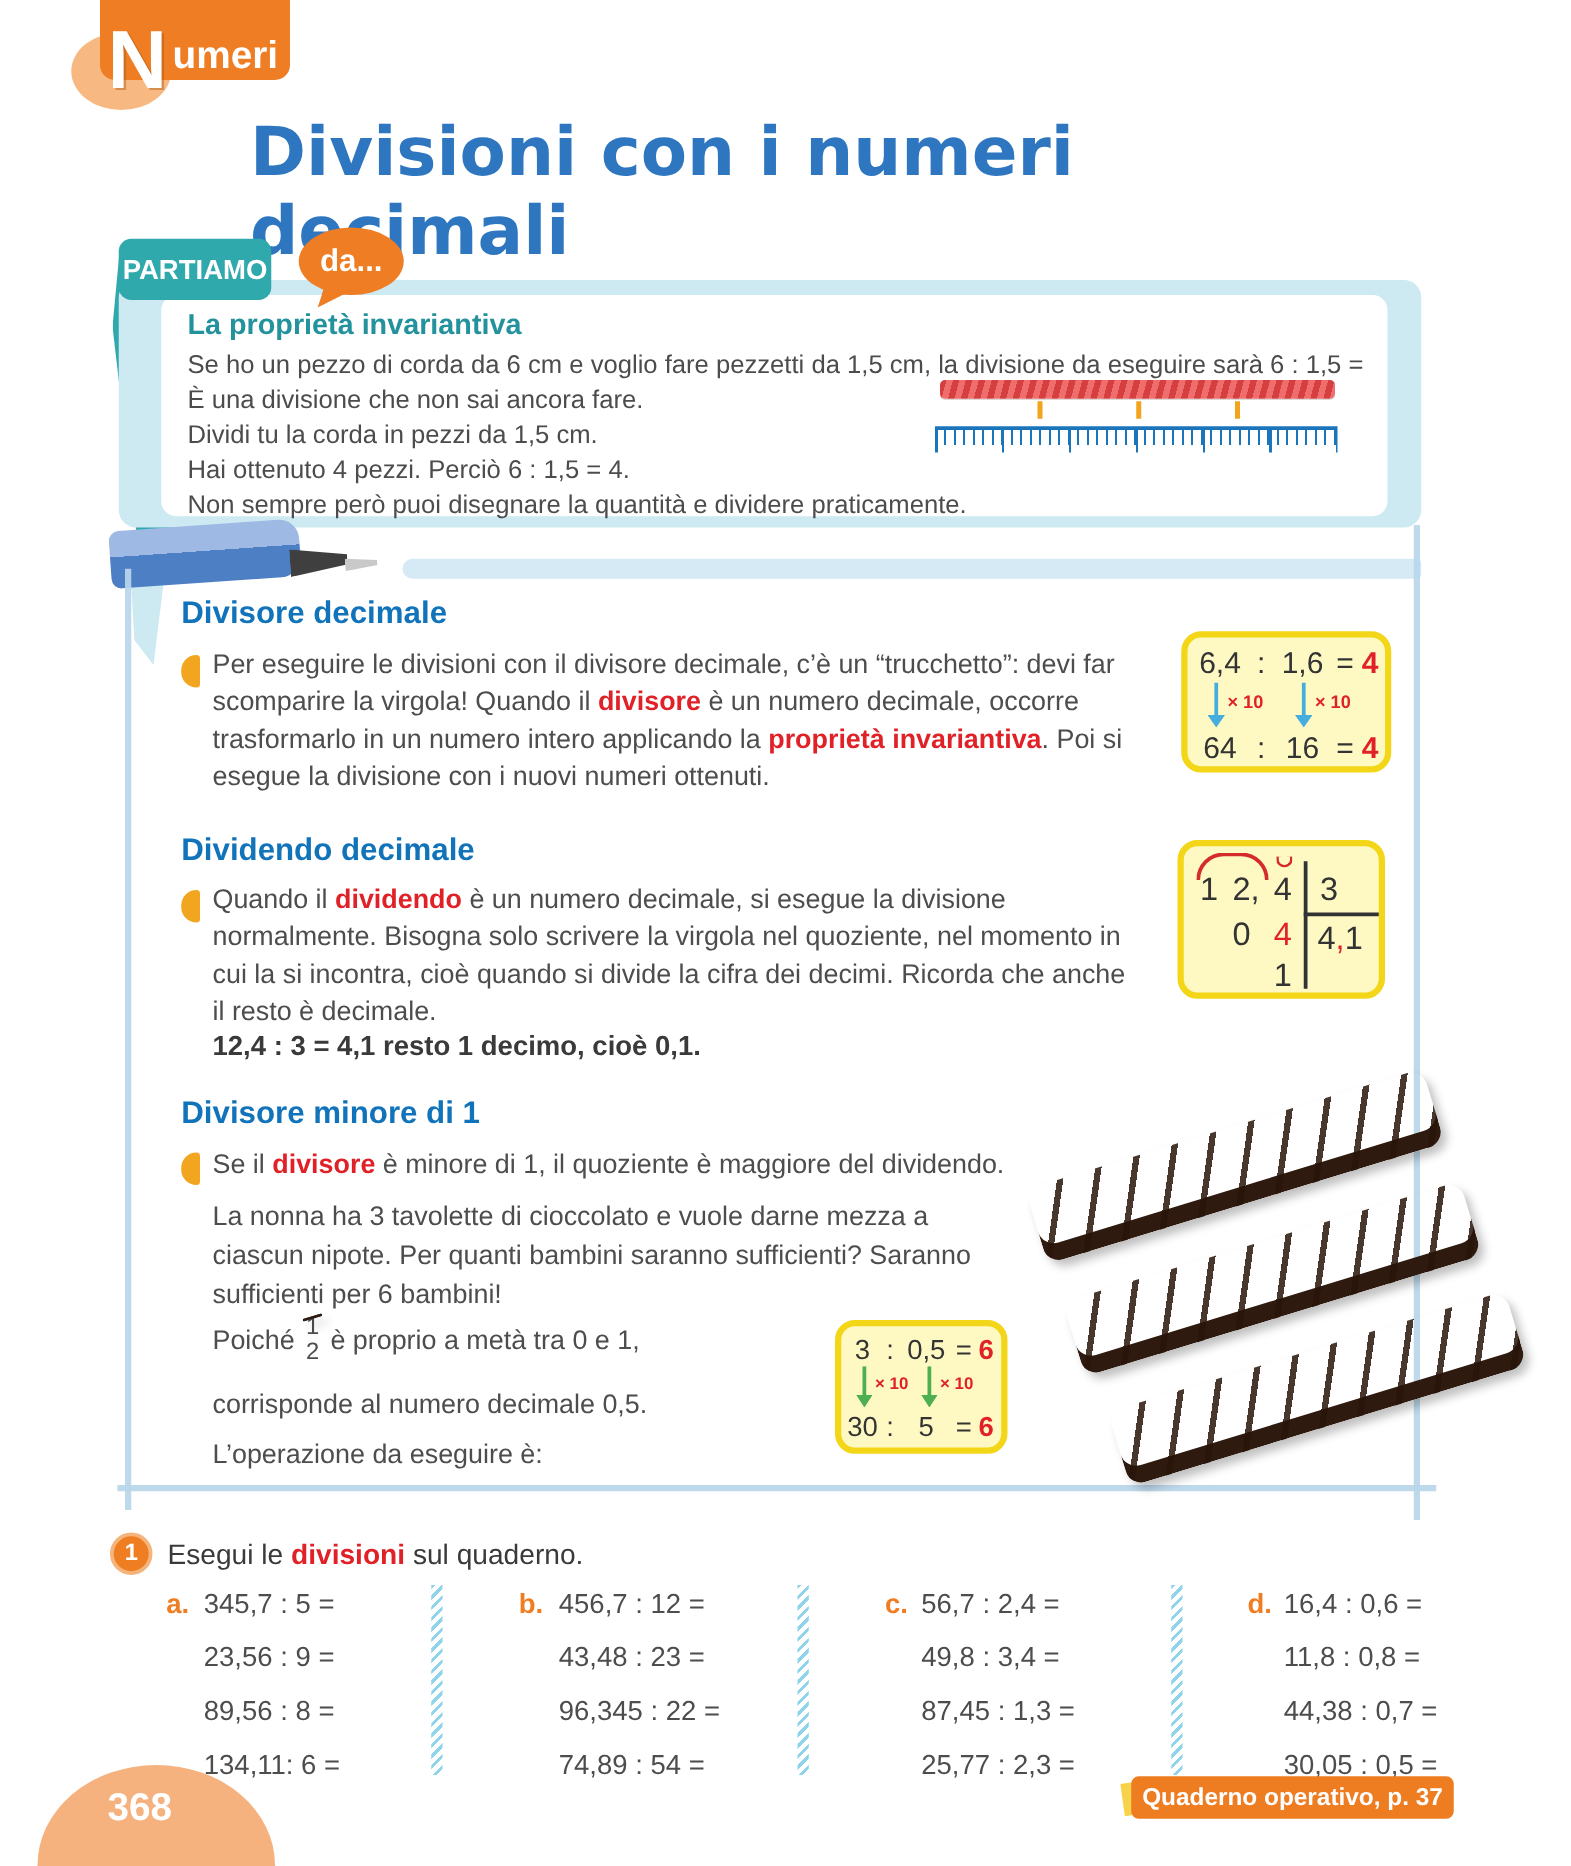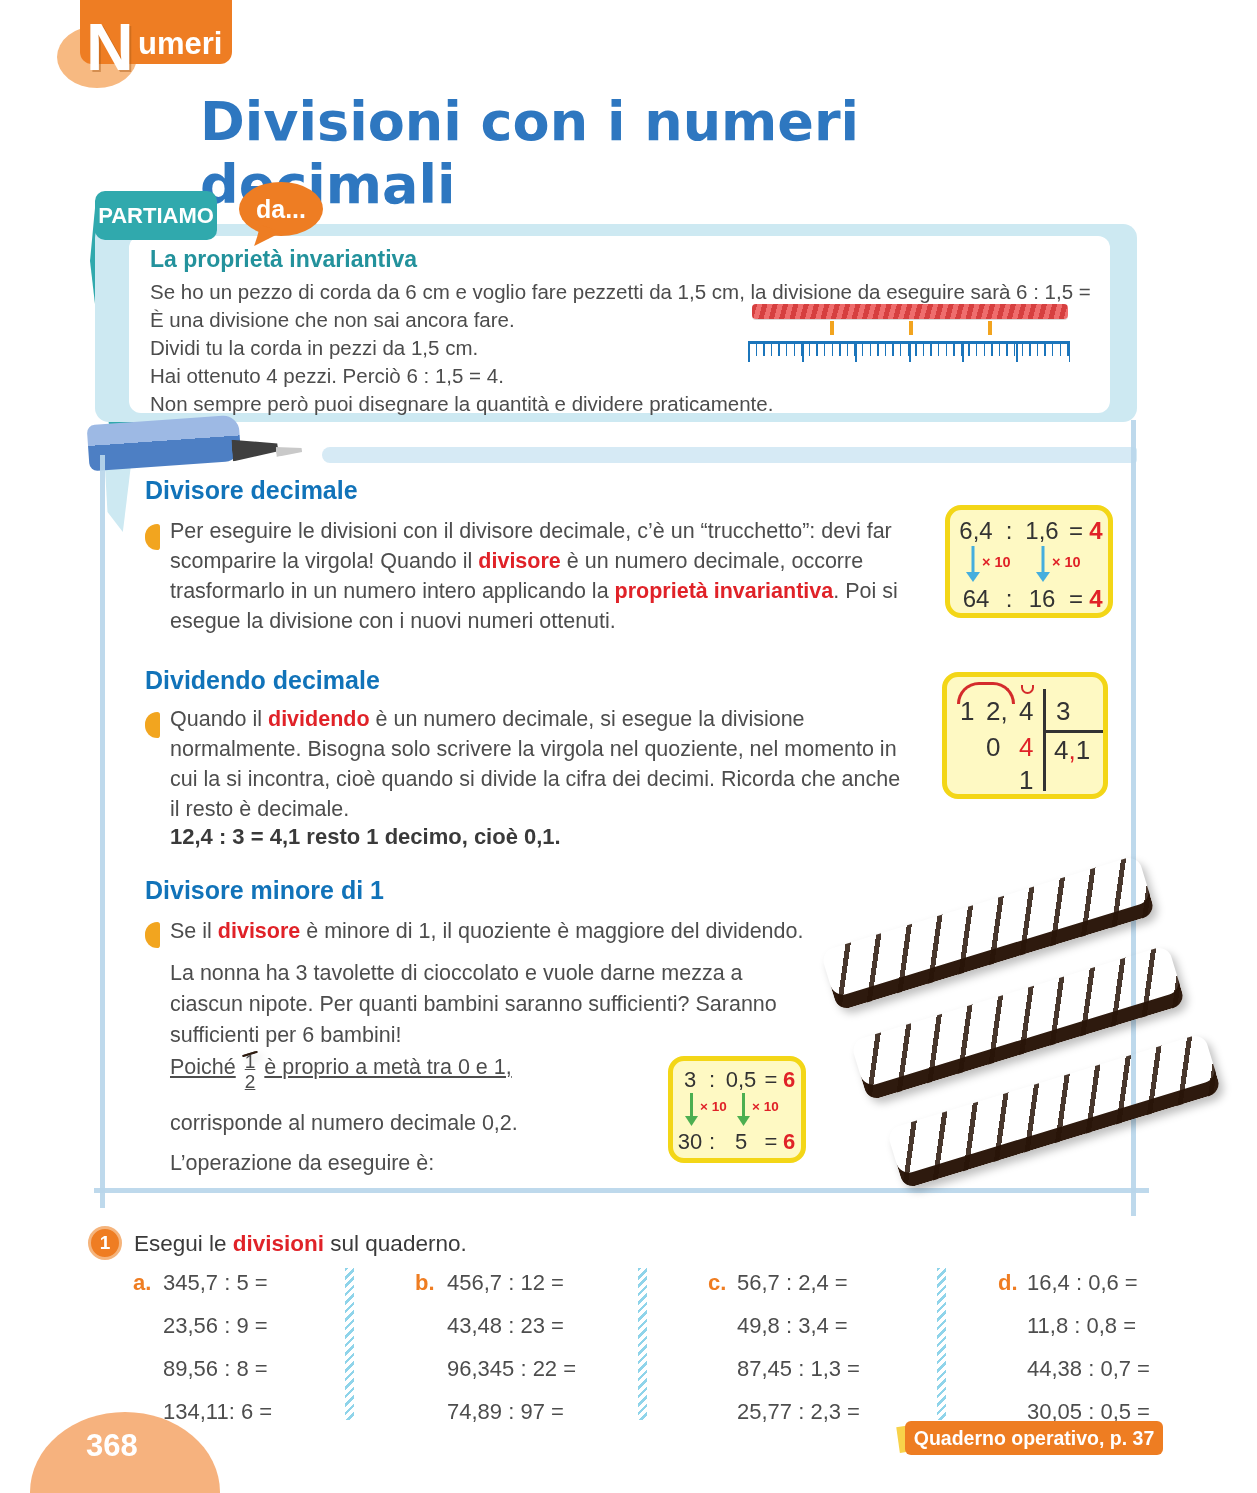--- a/index.html
+++ b/index.html
@@ -76,21 +76,21 @@
 
   
   .dvd { font-size:26px; color:#333; }
   .dvd-red { color:#e02228; }
   .arc { border:3px solid #d42b2b; border-bottom:none; border-radius:30px 30px 0 0; }
   .breve { border:2.5px solid #d42b2b; border-top:none; border-radius:0 0 10px 10px; }
 
   
   .frac { display:inline-flex; flex-direction:column; align-items:center; font-size:19px; color:#4d4d4d; line-height:1.05; vertical-align:middle; }
   .frac .bar { width:16px; height:2px; background:#4d4d4d; margin:1px 0; }
-  .poiche-row { display:flex; align-items:flex-start; gap:9px;text-decoration:underline; }
+  .poiche-row { display:flex; align-items:center; gap:9px; }
 
   
   .bar { position:absolute; width:332px; height:62px; border-radius:13px; transform:rotate(-17deg);
          background:
            radial-gradient(circle 11px at 14% 30%, #ecc27c 55%, transparent 60%),
            radial-gradient(circle 9px at 30% 60%, #b5762d 55%, transparent 60%),
            radial-gradient(circle 12px at 44% 25%, #f0d9a8 55%, transparent 60%),
            radial-gradient(circle 9px at 58% 65%, #8a5320 55%, transparent 60%),
            radial-gradient(circle 11px at 70% 30%, #e8b463 55%, transparent 60%),
            radial-gradient(circle 10px at 84% 60%, #c1judge 55%, transparent 60%),
@@ -221,21 +221,21 @@
 
   <div class="abs poiche-row body-t" style="left:170px; top:1052px;">
     <span>Poiché</span>
     <span class="frac">
       <span>1</span>
       <span class="bar"></span>
       <span>2</span>
     </span>
     <span>è proprio a metà tra 0 e 1,</span>
   </div>
-  <div class="abs body-t" style="left:170px; top:1108px;">corrisponde al numero decimale 0,2.</div>
+  <div class="abs body-t" style="left:170px; top:1108px;">corrisponde al numero decimale 0,5.</div>
   <div class="abs body-t" style="left:170px; top:1148px;">L’operazione da eseguire è:</div>
 
   <div class="abs ybox" style="left:668px; top:1056px; width:138px; height:107px;">
     <div class="yrow" style="margin-top:6px; font-size:22px;">
       <span style="width:26px;">3</span>
       <span style="width:18px;">:</span>
       <span style="width:40px;">0,5</span>
       <span style="width:20px;">=</span>
       <span style="width:16px;" class="red-b">6</span>
     </div>
@@ -278,21 +278,21 @@
     <div class="ex-item" style="left:30px; top:86px;">89,56 : 8 =</div>
     <div class="ex-item" style="left:30px; top:129px;">134,11: 6 =</div>
   </div>
   <div class="abs ex-div" style="left:345px;"></div>
 
   <div class="abs" style="left:415px; top:1270px; width:230px; height:160px;">
     <span class="ex-letter">b.</span>
     <div class="ex-item" style="left:32px; top:0;">456,7 : 12 =</div>
     <div class="ex-item" style="left:32px; top:43px;">43,48 : 23 =</div>
     <div class="ex-item" style="left:32px; top:86px;">96,345 : 22 =</div>
-    <div class="ex-item" style="left:32px; top:129px;">74,89 : 97 =</div>
+    <div class="ex-item" style="left:32px; top:129px;">74,89 : 54 =</div>
   </div>
   <div class="abs ex-div" style="left:638px;"></div>
 
   <div class="abs" style="left:708px; top:1270px; width:220px; height:160px;">
     <span class="ex-letter">c.</span>
     <div class="ex-item" style="left:29px; top:0;">56,7 : 2,4 =</div>
     <div class="ex-item" style="left:29px; top:43px;">49,8 : 3,4 =</div>
     <div class="ex-item" style="left:29px; top:86px;">87,45 : 1,3 =</div>
     <div class="ex-item" style="left:29px; top:129px;">25,77 : 2,3 =</div>
   </div>

